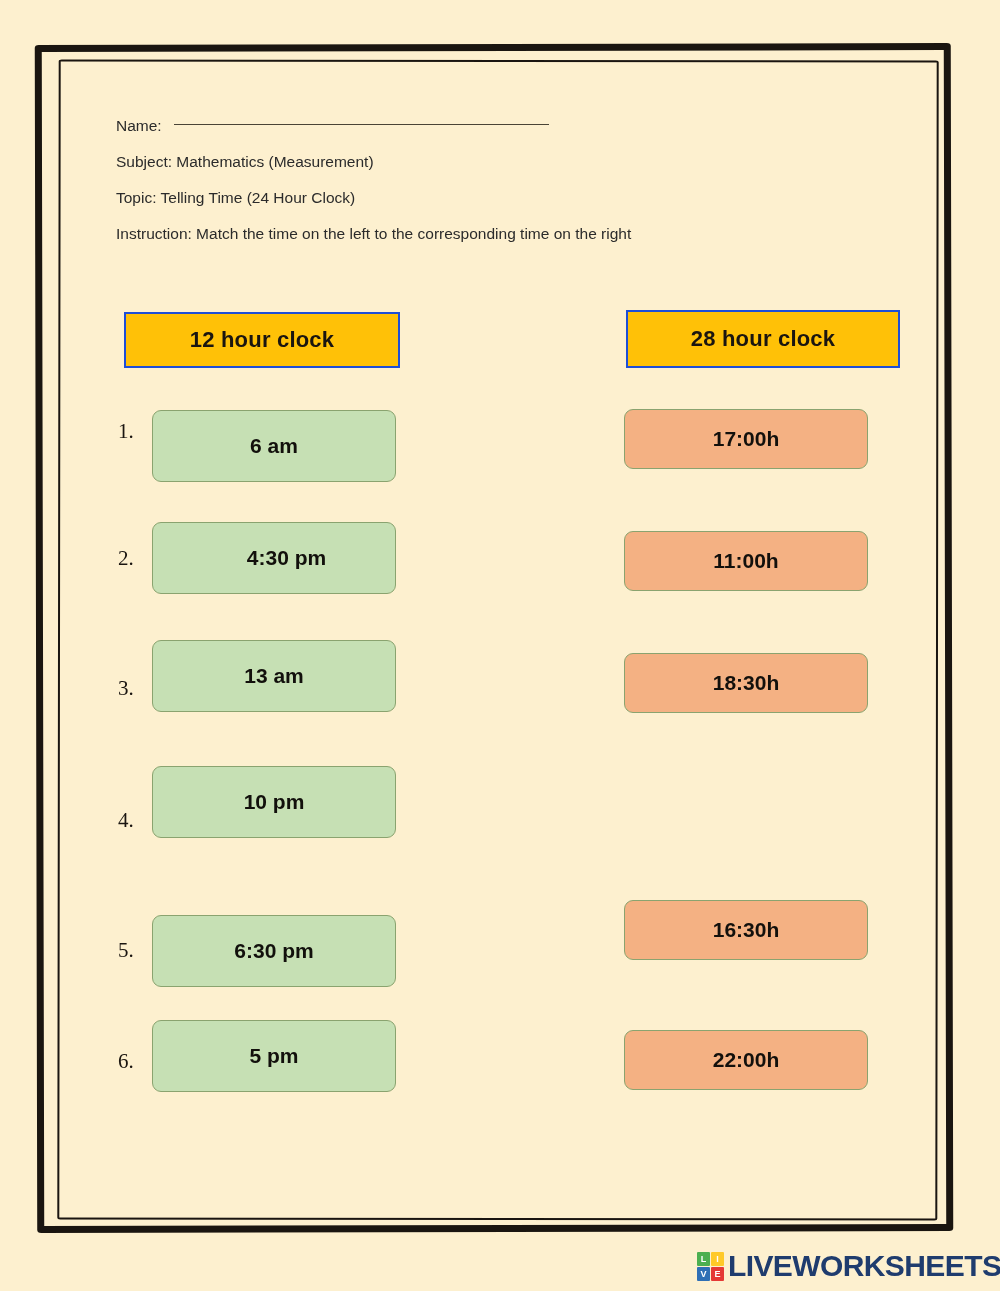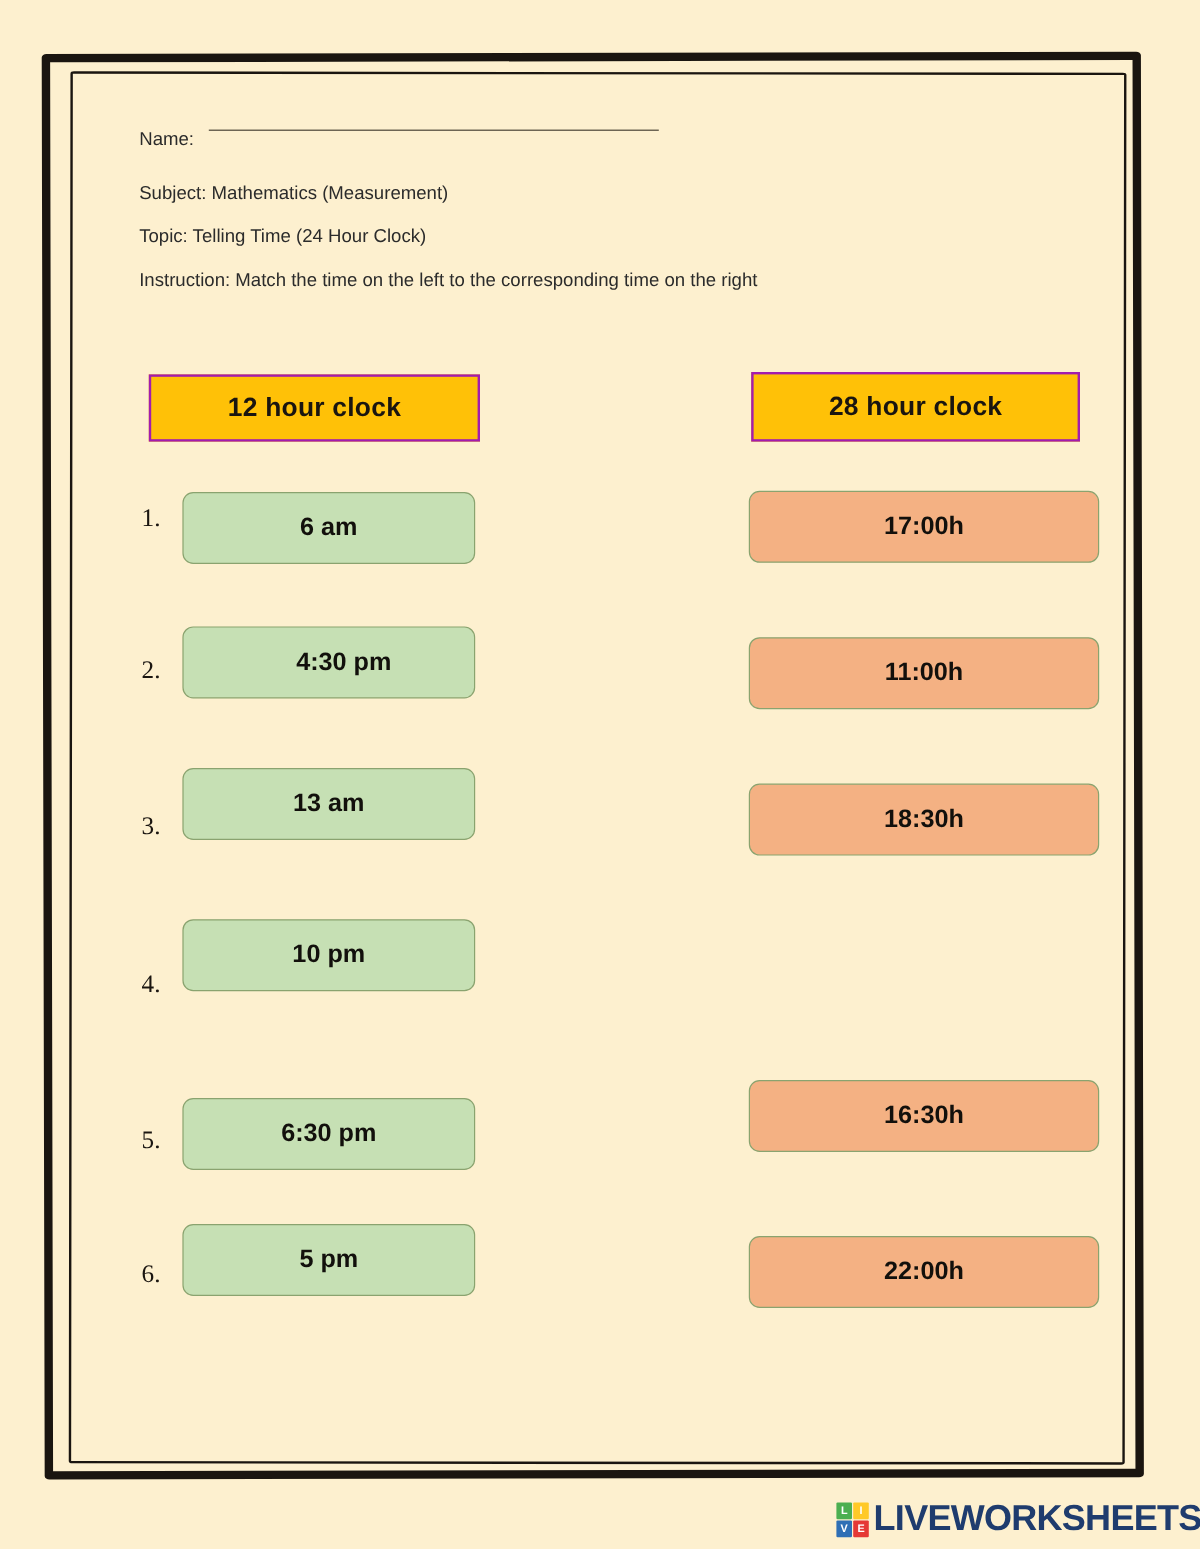--- a/index.html
+++ b/index.html
@@ -52,21 +52,21 @@
   .meta {
     position: absolute;
     left: 116px;
     top: 108px;
     width: 760px;
     color: #2b2b2b;
     font-size: 15.5px;
   }
   .meta-row {
     display: flex;
-    align-items: flex-start;
+    align-items: center;
     height: 36px;
   }
   .meta-label {
     white-space: nowrap;
   }
   .meta-rule {
     height: 1px;
     background: #4a4436;
     margin-left: 12px;
     margin-bottom: 4px;
@@ -76,21 +76,21 @@
   .meta-line {
     height: 36px;
     line-height: 36px;
     white-space: nowrap;
   }
 
   
   .banner {
     position: absolute;
     background: #ffc107;
-    border: 2px solid #a21caf;
+    border: 2px solid #1d4ed8;
     display: flex;
     align-items: center;
     justify-content: center;
     font-weight: bold;
     font-size: 22px;
     color: #1a1510;
     letter-spacing: 0.2px;
   }
   .banner-left {
     left: 124px;
@@ -126,27 +126,27 @@
     justify-content: center;
     font-weight: bold;
     font-size: 21px;
     color: #12100c;
     border-radius: 9px;
     box-sizing: border-box;
   }
   .chip-left {
     left: 152px;
     width: 244px;
-    height: 60px;
+    height: 72px;
     background: #c6e0b4;
     border: 1.5px solid #8aa36f;
   }
   .chip-right {
     left: 624px;
-    width: 292px;
+    width: 244px;
     height: 60px;
     background: #f4b183;
     border: 1.5px solid #8aa36f;
   }
 
   
   .logo {
     position: absolute;
     left: 697px;
     top: 1249px;

